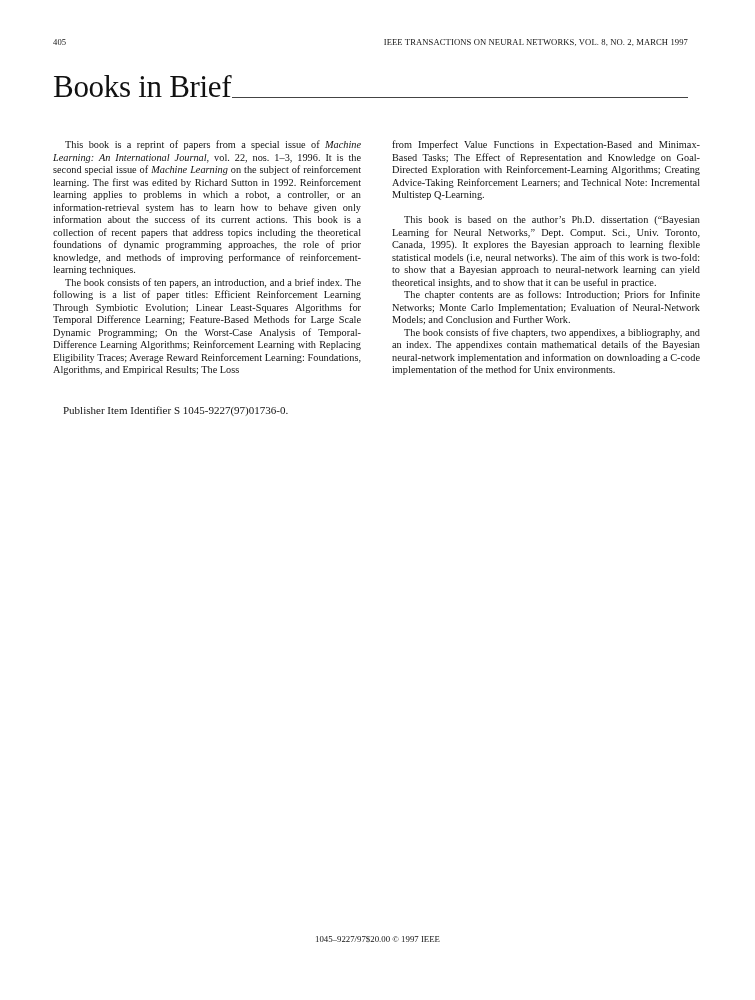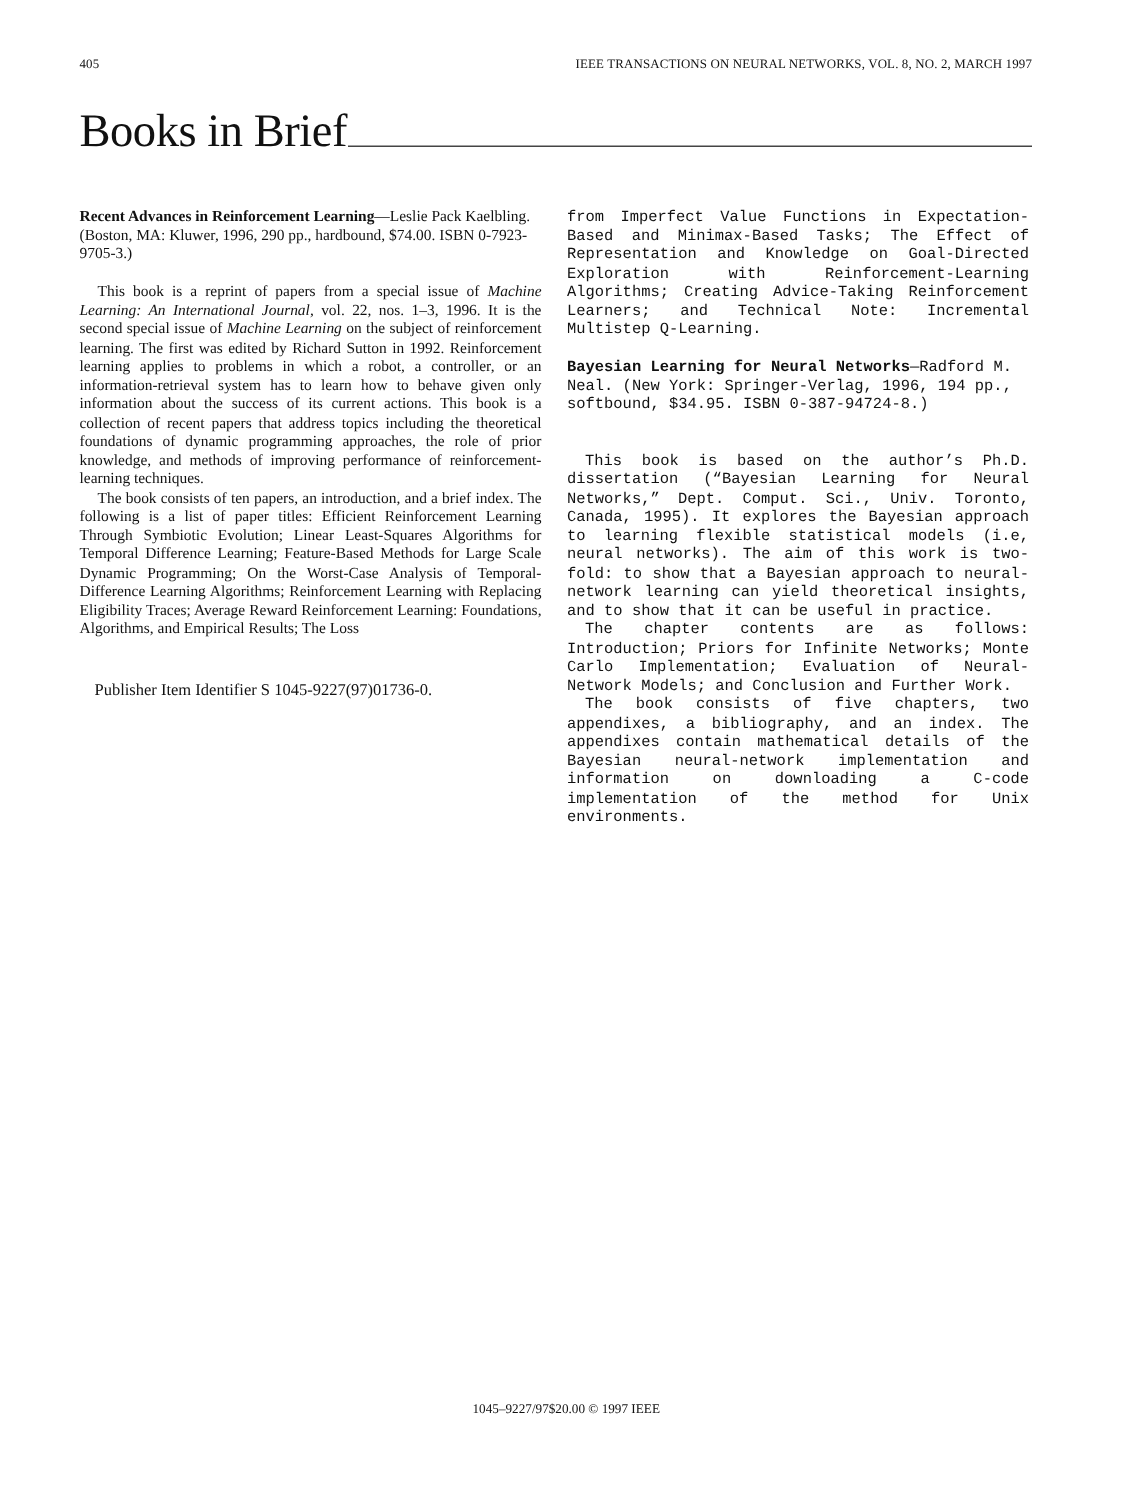--- a/index.html
+++ b/index.html
@@ -6,21 +6,21 @@
   body { width:755px; height:1000px; position:relative; overflow:hidden;
          font-family:"Liberation Serif","DejaVu Serif",serif; color:#111; }
   .running-head { position:absolute; top:37px; left:53px; right:53px; font-size:8.6px; letter-spacing:0.1px; }
   .running-head .pg { position:absolute; left:0; top:0; }
   .running-head .jr { position:absolute; right:14px; top:0; }
   .title-row { position:absolute; top:64px; left:53px; width:635px; height:40px; display:flex; align-items:flex-end; }
   .title { font-size:31px; line-height:34px; white-space:nowrap; letter-spacing:-0.3px; }
   .title-rule { flex:1; border-bottom:1px solid #444; margin-bottom:6px; margin-left:1px; }
   .col { position:absolute; top:139px; width:308px; font-size:10.3px; line-height:12.5px; }
   .col.left { left:53px; }
-  .col.right { left:378px;font-family:Liberation Mono, monospace; }
+  .col.right { left:392px; }
   .col p { margin:0; text-align:justify; }
   .entry-head { text-align:left !important; margin-bottom:12.5px !important; }
   .entry-head b { font-weight:bold; }
   .indent { text-indent:12px; }
   .gap { height:12.5px; }
   .pii { margin-top:27px !important; padding-left:10px; font-size:11px; }
   .footer { position:absolute; top:934px; left:0; width:755px; text-align:center; font-size:8.8px; }
 </style>
 </head>
 <body>
@@ -29,28 +29,26 @@
   <span class="pg">405</span>
   <span class="jr">IEEE TRANSACTIONS ON NEURAL NETWORKS, VOL. 8, NO. 2, MARCH 1997</span>
 </div>
 
 <div class="title-row">
   <span class="title">Books in Brief</span>
   <span class="title-rule"></span>
 </div>
 
 <div class="col left">
-  <p class="entry-head"><b>Recent Advances in Reinforcement Learning</b><span>—Leslie Pack Kaelbling. (Boston, MA: Kluwer, 1996, 290 pp., hardbound, $74.00. ISBN 0-7923-9705-3.)</span></p>
   <p class="indent"><span>This book is a reprint of papers from a special issue of </span><i>Machine Learning: An International Journal</i><span>, vol. 22, nos. 1–3, 1996. It is the second special issue of </span><i>Machine Learning</i><span> on the subject of reinforcement learning. The first was edited by Richard Sutton in 1992.  Reinforcement learning applies to problems in which a robot, a controller, or an information-retrieval system has to learn how to behave given only information about the success of its current actions. This book is a collection of recent papers that address topics including the theoretical foundations of dynamic programming approaches, the role of prior knowledge, and methods of improving performance of reinforcement-learning techniques.</span></p>
   <p class="indent">The book consists of ten papers, an introduction, and a brief index. The following is a list of paper titles: Efficient Reinforcement Learning Through Symbiotic Evolution; Linear Least-Squares Algorithms for Temporal Difference Learning; Feature-Based Methods for Large Scale Dynamic Programming; On the Worst-Case Analysis of Temporal-Difference Learning Algorithms; Reinforcement Learning with Replacing Eligibility Traces; Average Reward Reinforcement Learning: Foundations, Algorithms, and Empirical Results; The Loss</p>
   <p class="pii">Publisher Item Identifier S 1045-9227(97)01736-0.</p>
 </div>
 
 <div class="col right">
   <p>from Imperfect Value Functions in Expectation-Based and Minimax-Based Tasks; The Effect of Representation and Knowledge on Goal-Directed Exploration with Reinforcement-Learning Algorithms; Creating Advice-Taking Reinforcement Learners; and Technical Note: Incremental Multistep Q-Learning.</p>
   <div class="gap"></div>
-  <p class="entry-head" style="margin-bottom:25px !important;"><b>Bayesian Learning for Neural Networks</b><span>—Radford M. Neal. (New York: Springer-Verlag, 1996, 194 pp., softbound, $34.95. ISBN 0-387-94724-8.)</span></p>
   <p class="indent">This book is based on the author’s Ph.D. dissertation (“Bayesian Learning for Neural Networks,” Dept. Comput. Sci., Univ. Toronto, Canada, 1995). It explores the Bayesian approach to learning flexible statistical models (i.e, neural networks). The aim of this work is two-fold: to show that a Bayesian approach to neural-network learning can yield theoretical insights, and to show that it can be useful in practice.</p>
   <p class="indent">The chapter contents are as follows: Introduction; Priors for Infinite Networks; Monte Carlo Implementation; Evaluation of Neural-Network Models; and Conclusion and Further Work.</p>
   <p class="indent">The book consists of five chapters, two appendixes, a bibliography, and an index. The appendixes contain mathematical details of the Bayesian neural-network implementation and information on downloading a C-code implementation of the method for Unix environments.</p>
 </div>
 
 <div class="footer">1045–9227/97$20.00 © 1997 IEEE</div>
 
 </body></html>

